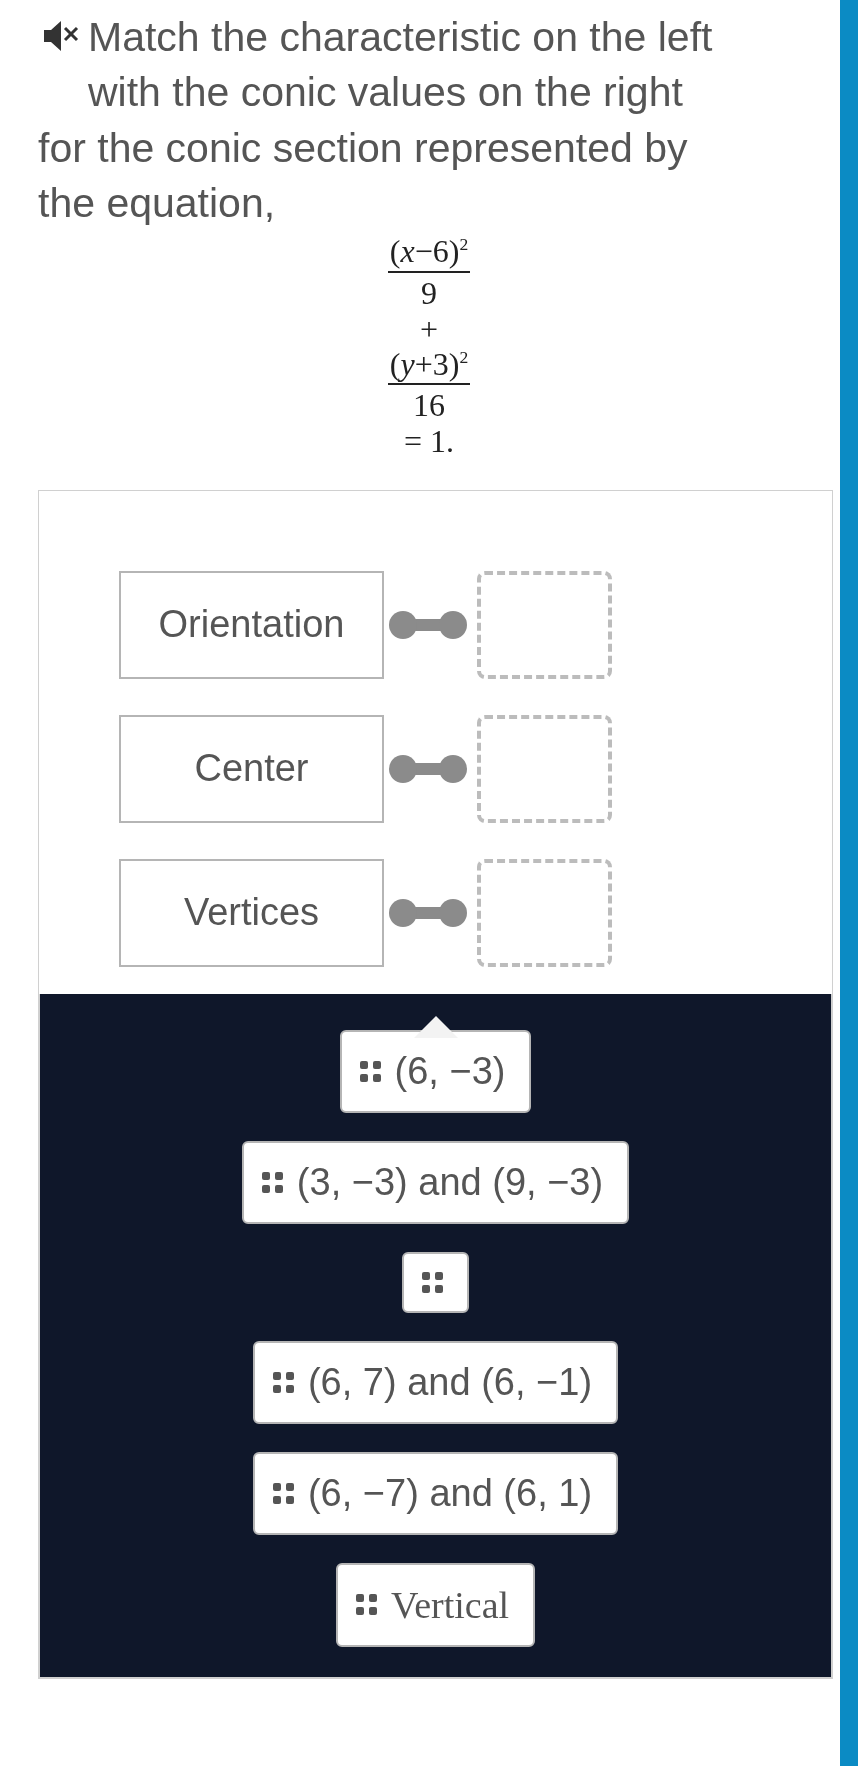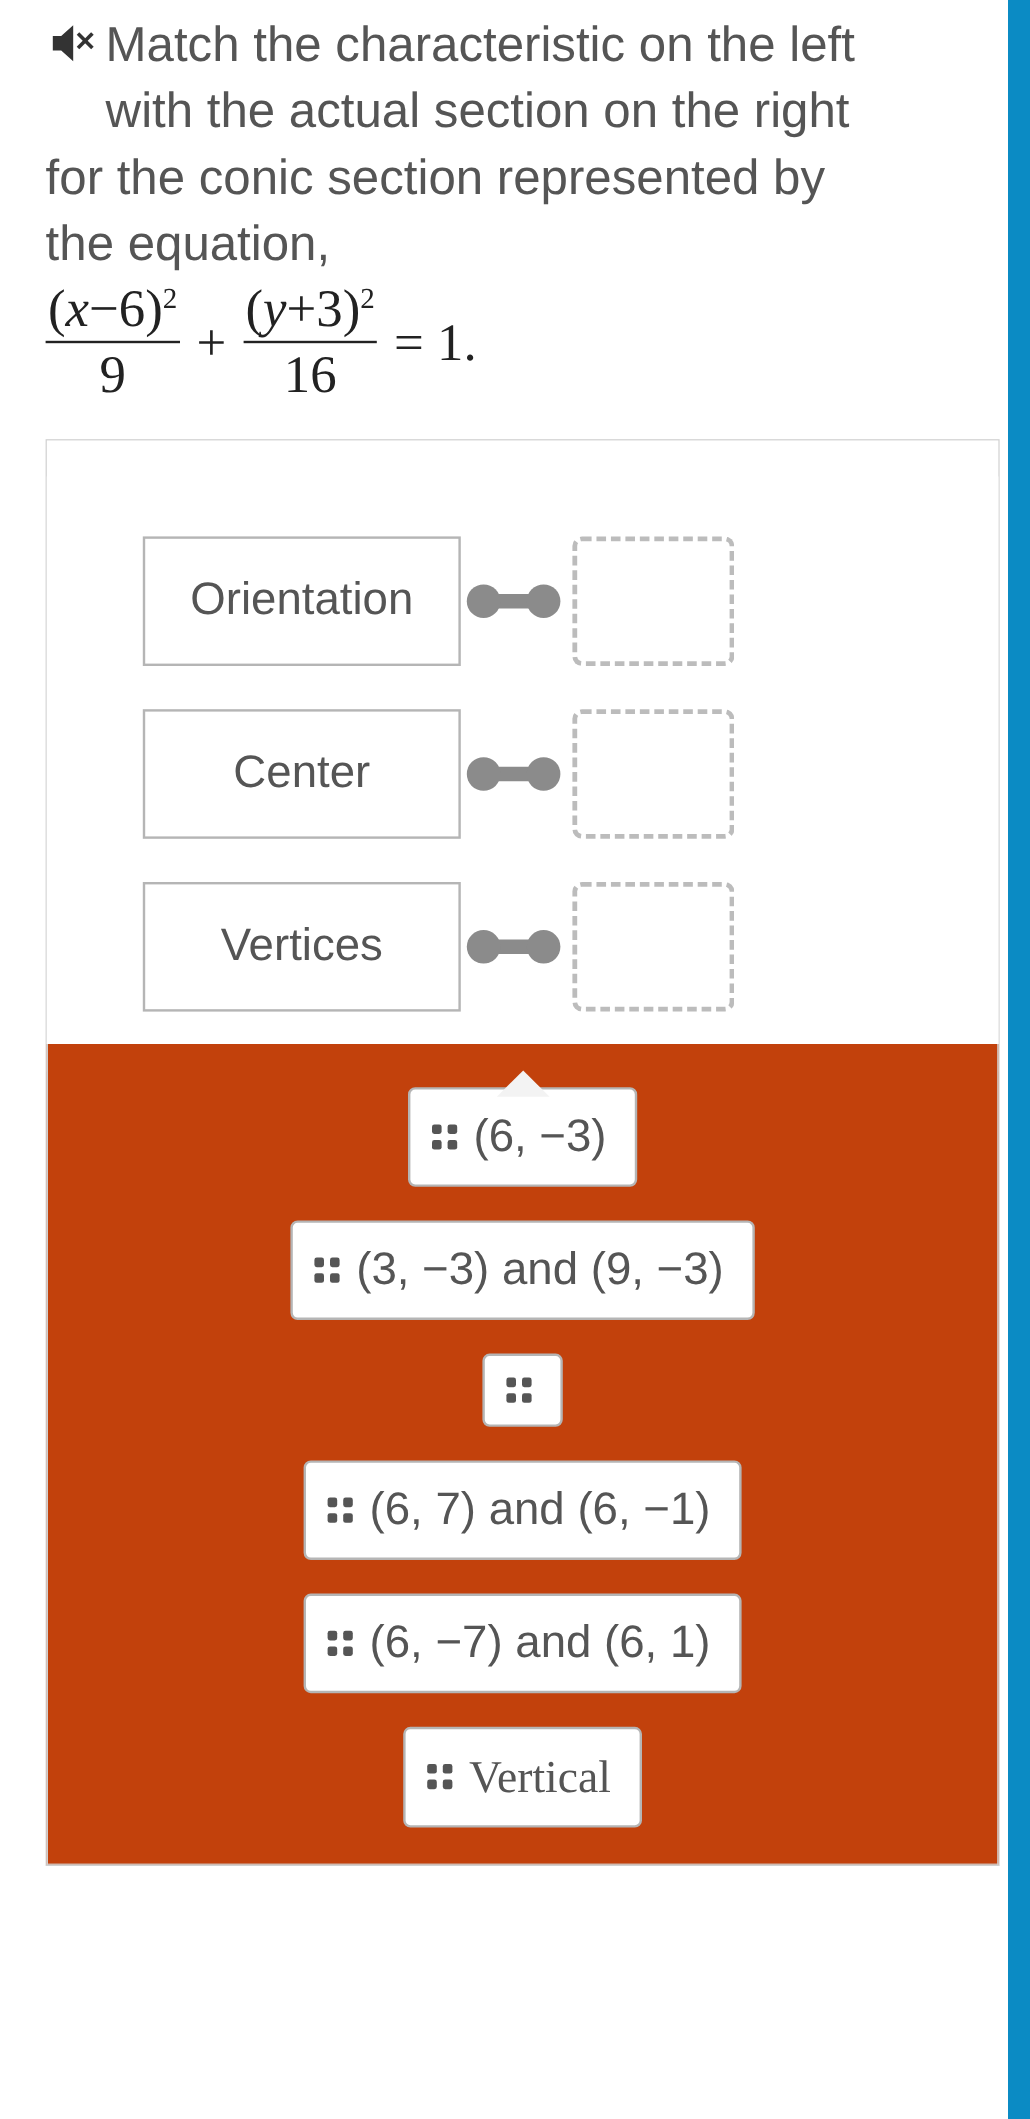--- a/index.html
+++ b/index.html
@@ -26,25 +26,25 @@
     font-size: 41px;
     line-height: 1.35;
     color: #555;
   }
   .q-line1 { display: flex; align-items: flex-start; }
   .sound-icon { width: 44px; display: inline-flex; align-items: center; justify-content: center; margin-top: 6px; margin-right: 6px;}
   .q-text { flex: 1; }
   .equation {
     display: flex;
     align-items: center;
-    gap: 14px;
-    font-size: 44px;
+    font-size: 32px;
     margin-top: 4px;
     font-family: 'Times New Roman', serif;
     color: #222;
+    flex-direction: column;
   }
   .frac {
     display: inline-flex;
     flex-direction: column;
     align-items: center;
     line-height: 1.05;
   }
   .frac .num { border-bottom: 2.5px solid #222; padding: 0 2px 2px 2px; }
   .frac .den { padding-top: 4px; }
   sup.sq { font-size: 0.55em; vertical-align: super; }
@@ -107,21 +107,21 @@
     width: 0;
     height: 0;
     border-left: 22px solid transparent;
     border-right: 22px solid transparent;
     border-bottom: 22px solid #f3f3f3;
     position: relative;
     margin: -1px auto 0 auto;
     z-index: 2;
   }
   .options-area {
-    background: #c2410c;
+    background: #0f172a;
     border-left: 1px solid #d0d0d0;
     border-right: 1px solid #d0d0d0;
     border-bottom: 1px solid #d0d0d0;
     padding: 36px 20px 30px 20px;
     width: calc(100%);
     margin-top: -22px;
     position: relative;
   }
   .options-row {
     display: flex;
@@ -173,21 +173,21 @@
     <div class="q-line1">
       <span class="sound-icon">
         <svg width="40" height="40" viewBox="0 0 40 40">
           <path d="M4 14 h7 l10 -9 v30 l-10 -9 h-7 z" fill="#333"></path>
           <line x1="25" y1="12" x2="37" y2="24" stroke="#333" stroke-width="3"></line>
           <line x1="37" y1="12" x2="25" y2="24" stroke="#333" stroke-width="3"></line>
         </svg>
       </span>
       <span class="q-text">Match the characteristic on the left</span>
     </div>
-    <div style="padding-left:50px"><span>with the actual section on the right</span></div>
+    <div style="padding-left:50px"><span>with the conic values on the right</span></div>
     <div><span>for the conic section represented by</span></div>
     <div><span>the equation,</span></div>
   </div>
 
   <div class="equation">
     <span class="frac">
       <span class="num">(<span class="ital">x</span><span>−6</span>)<sup class="sq">2</sup></span>
       <span class="den">9</span>
     </span>
     <span>+</span>

